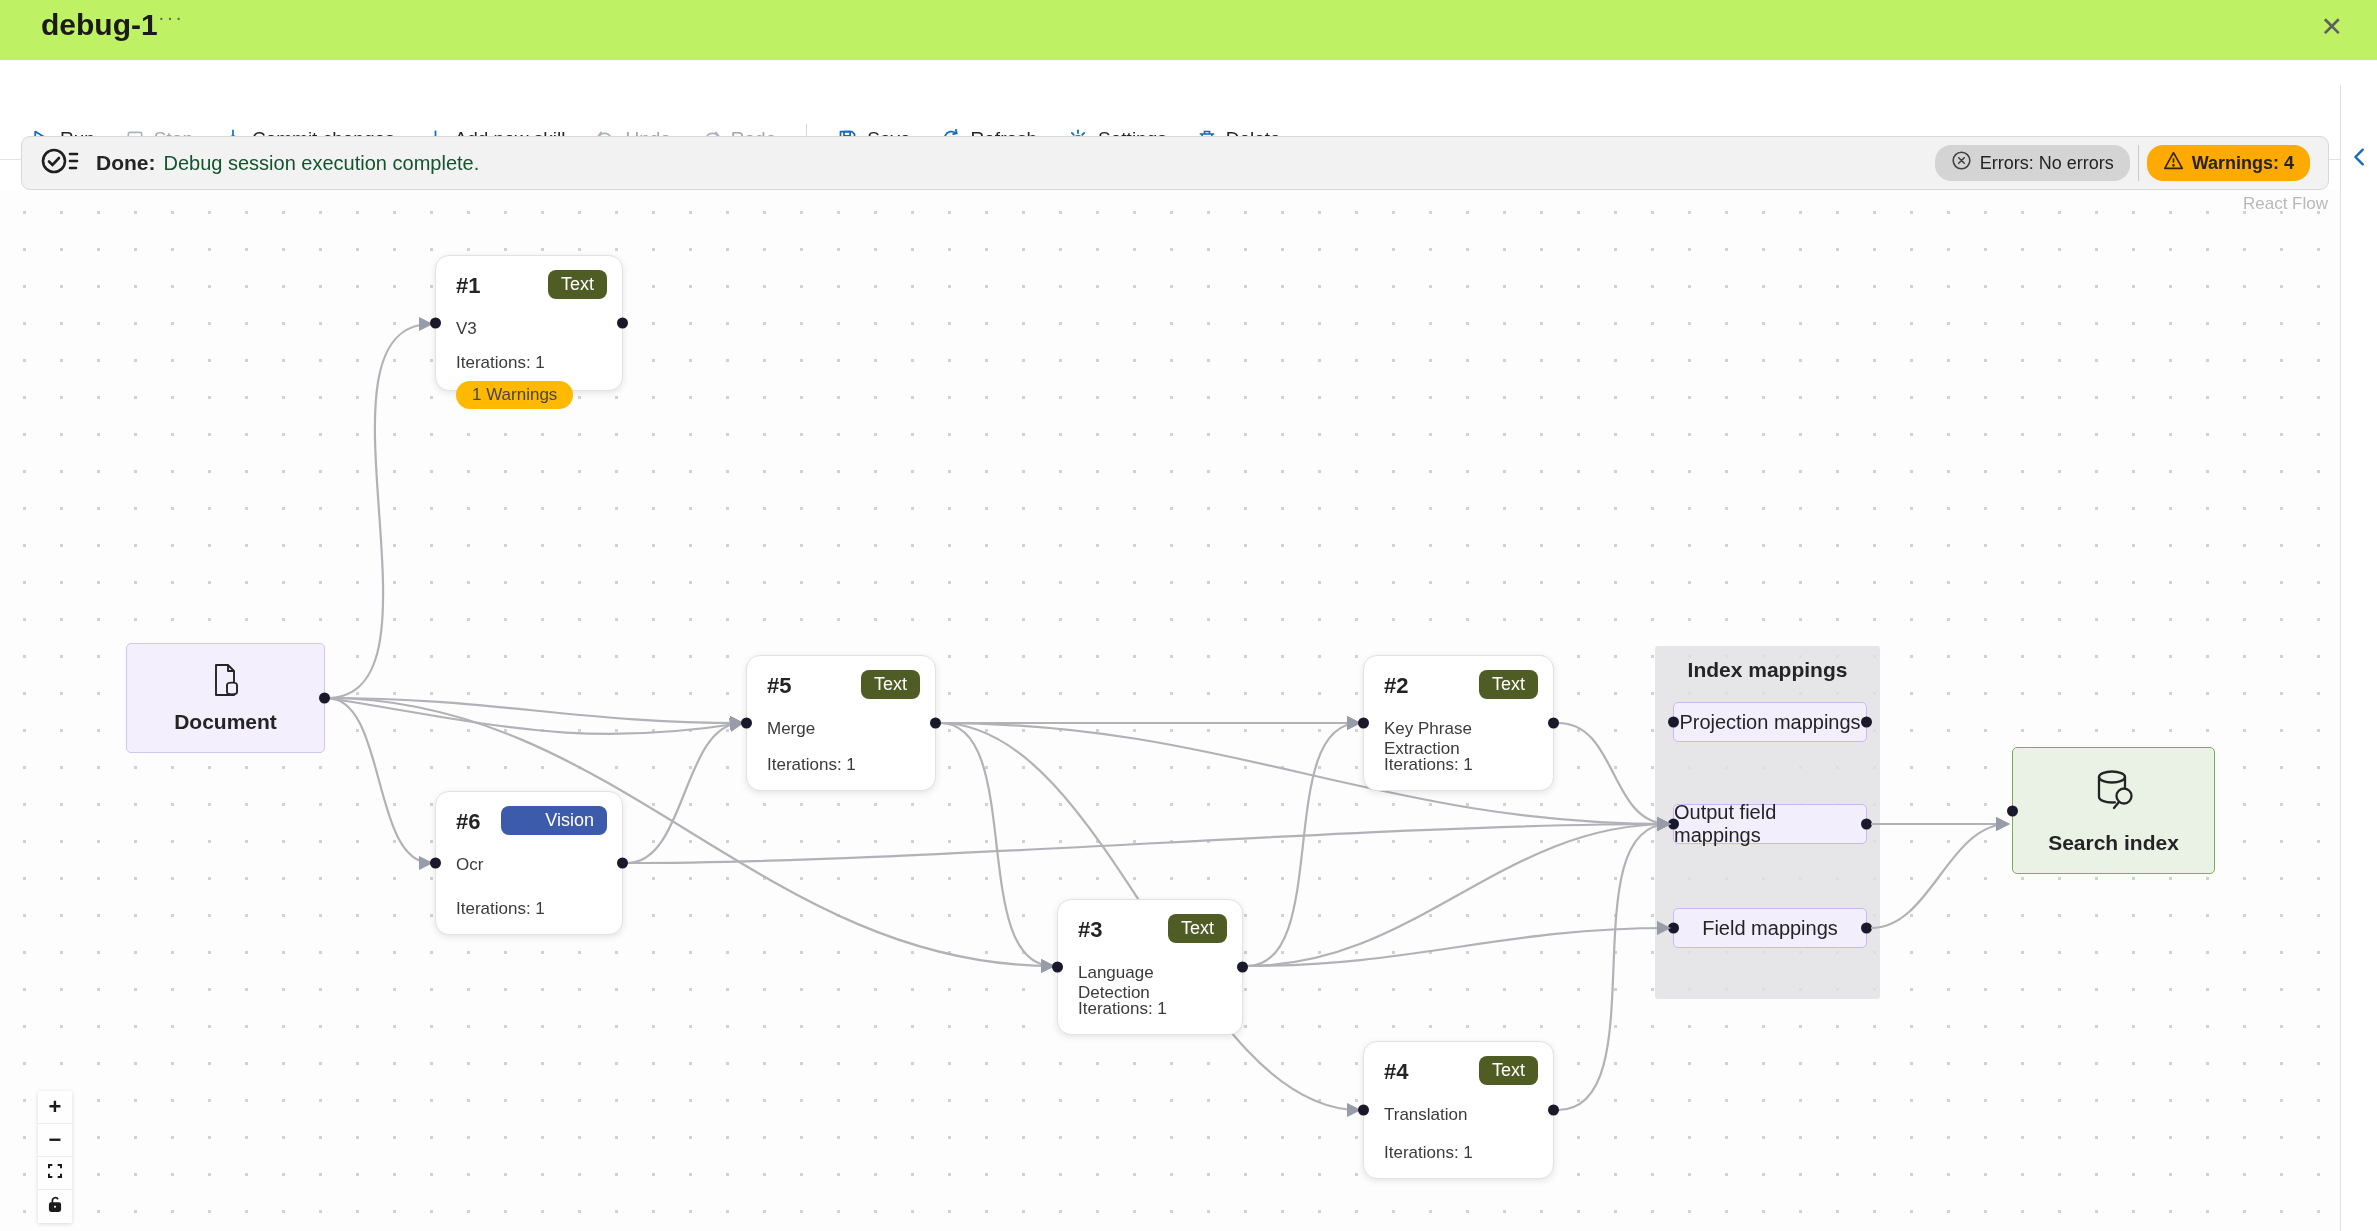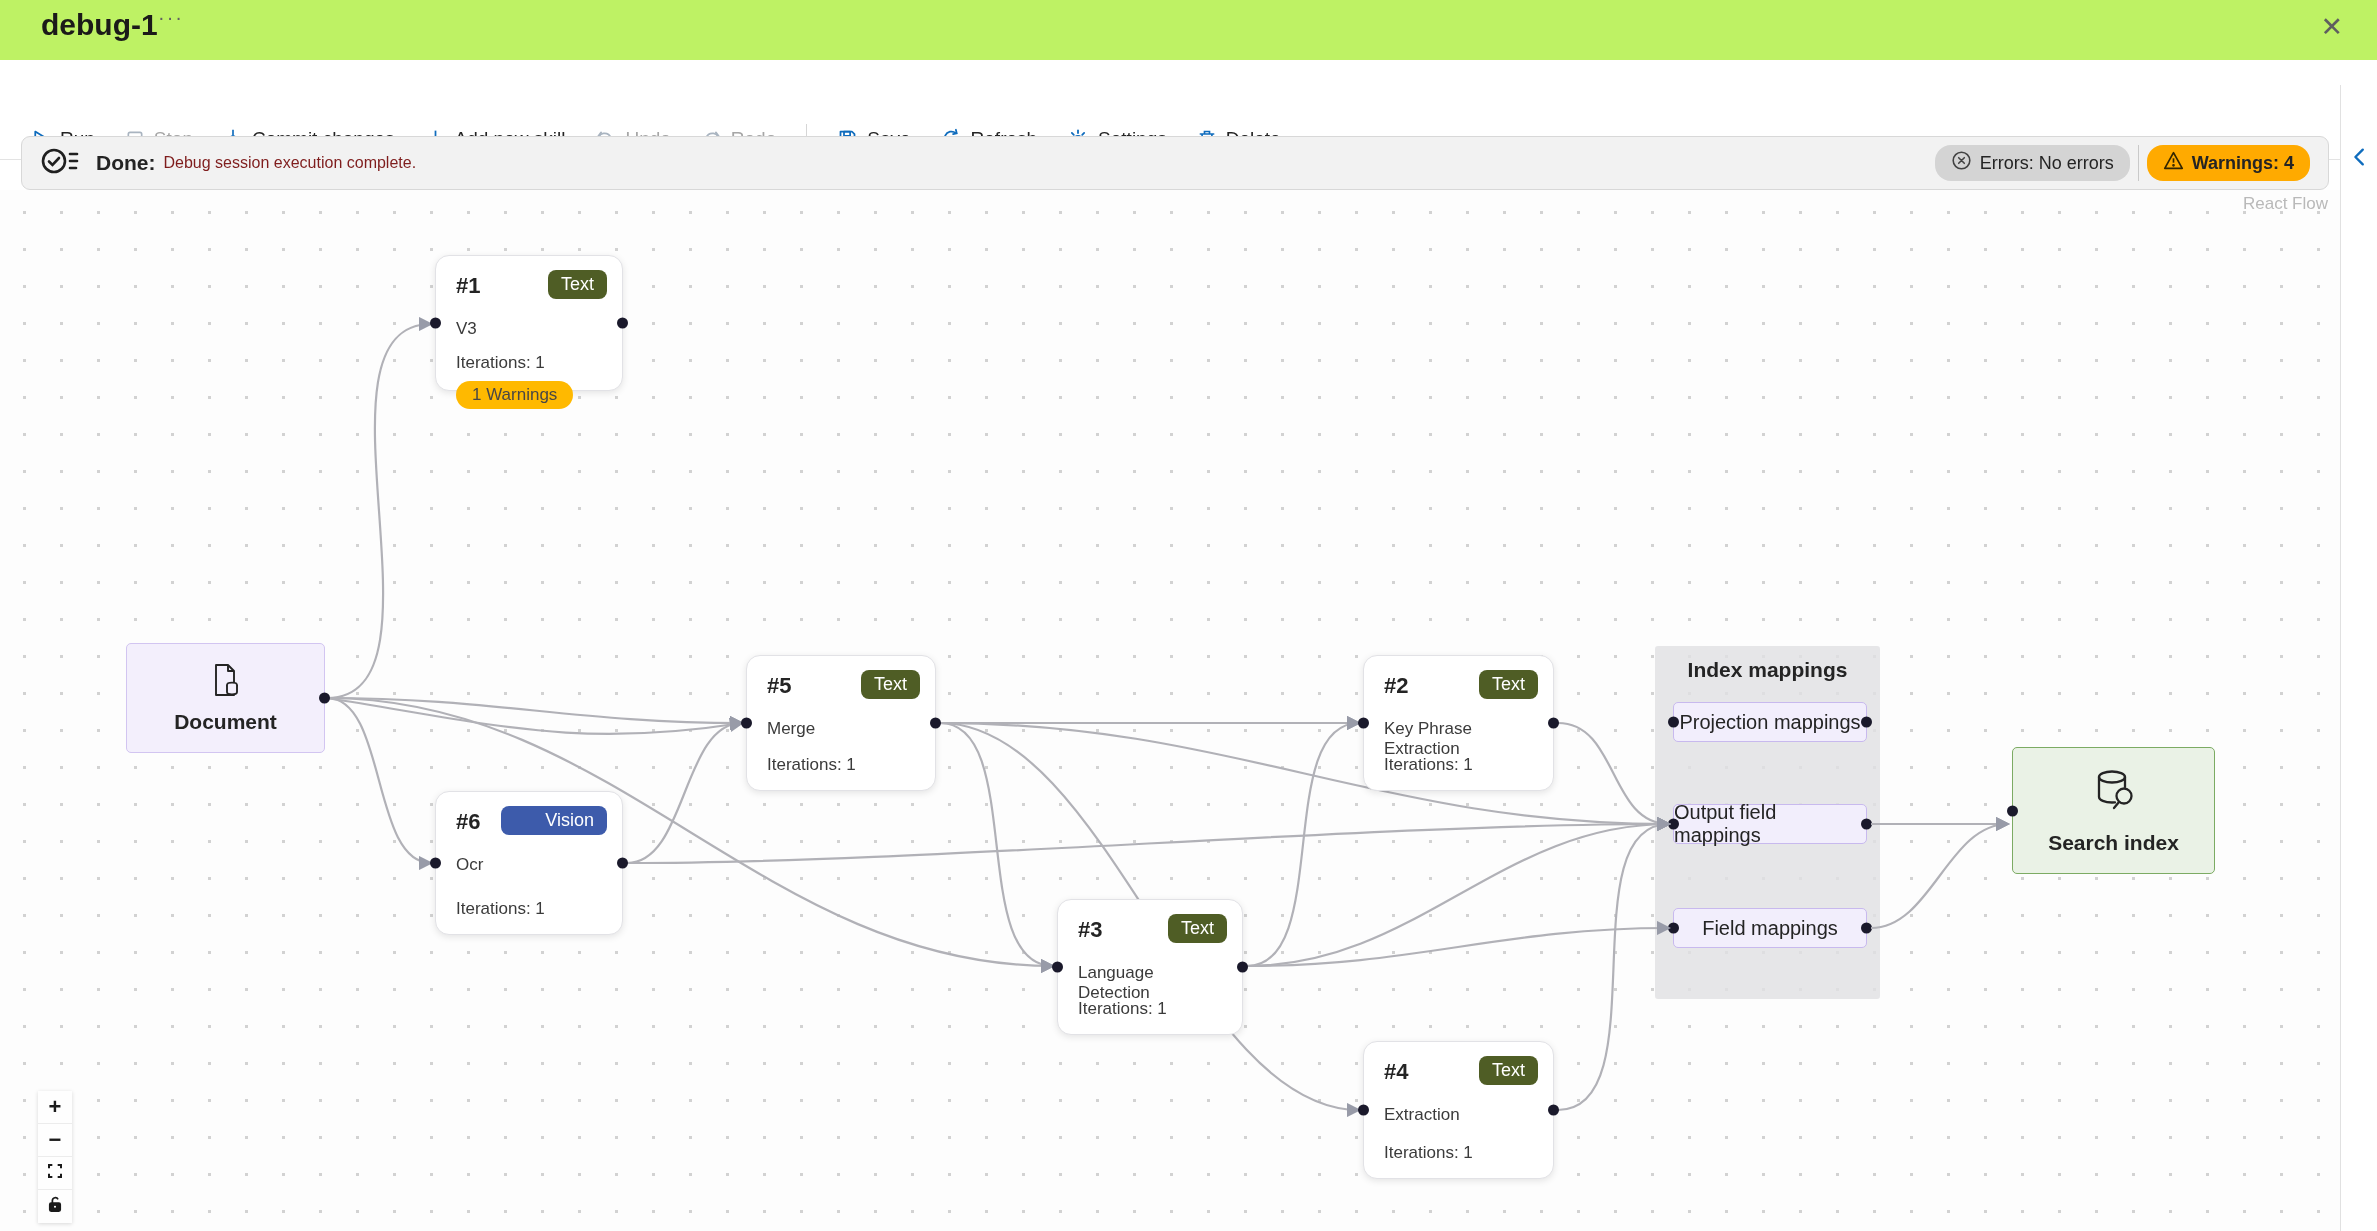--- a/index.html
+++ b/index.html
@@ -20,21 +20,21 @@
   .tb-item .ic { color:var(--accent); }
   .tb-item.disabled { color:#a6a6a6; cursor:default; }
   .tb-item.disabled .ic { color:#a9b4c0; }
   .tb-sep { width:1px; height:30px; background:#d6d6d6; margin-right:30px; }
 
   
   .statusbar { position:absolute; left:21px; top:136px; width:2308px; height:54px; background:#f2f2f2;
     border:1px solid #d8d8d8; border-radius:9px; display:flex; align-items:center; padding:0 18px; z-index:5; }
   .done-icon { margin-right:16px; color:#1f1f1f; }
   .done-label { font-size:21px; font-weight:700; margin-right:8px; }
-  .done-msg { font-size:16px; color:#7f1d1d; }
+  .done-msg { font-size:20px; color:#14532d; }
   .status-right { margin-left:auto; display:flex; align-items:flex-end; gap:8px; }
   .pill { display:flex; align-items:center; gap:8px; border-radius:16px; padding:5px 16px; font-size:18px; cursor:pointer; }
   .pill-errors { background:#d4d4d4; color:#242424; }
   .pill-warnings { background:var(--warn-status); color:#242424; font-weight:600; }
   .status-vsep { width:1px; height:36px; background:#c9c9c9; }
 
   
   .right-strip { position:absolute; left:2340px; top:85px; width:37px; height:1146px; border-left:1px solid #e1e1e1; background:#fff; }
   .collapse-btn { position:absolute; left:8px; top:60px; color:var(--accent); cursor:pointer; }
 
@@ -346,21 +346,21 @@
     <div class="skill-badge badge-text">Text</div>
     <div class="skill-name">Language Detection</div>
     <div class="skill-iters">Iterations: 1</div>
     <span class="handle l"></span>
     <span class="handle r"></span>
   </div>
 
   <div class="node skill-node n4">
     <div class="skill-num">#4</div>
     <div class="skill-badge badge-text">Text</div>
-    <div class="skill-name">Extraction</div>
+    <div class="skill-name">Translation</div>
     <div class="skill-iters">Iterations: 1</div>
     <span class="handle l"></span>
     <span class="handle r"></span>
   </div>
 
   <div class="node search-node">
     <span>
       <svg width="52" height="50" viewBox="0 0 52 50" fill="none" stroke="#242424" stroke-width="2.3" stroke-linecap="round">
         <ellipse cx="24" cy="10" rx="13" ry="5.5"></ellipse>
         <path d="M11 10v20c0 3 5.8 5.5 13 5.5 1 0 2-.05 3-.15"></path>

